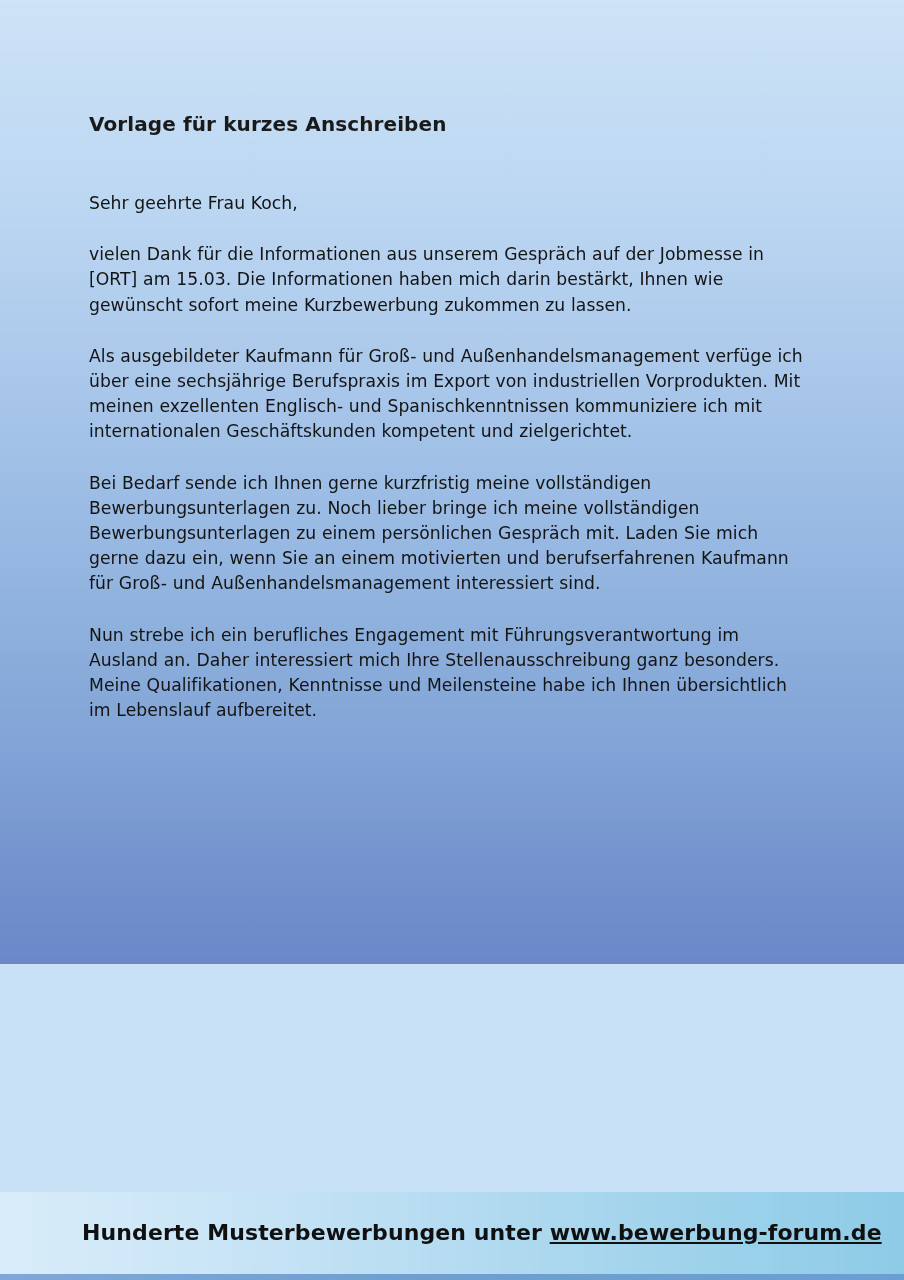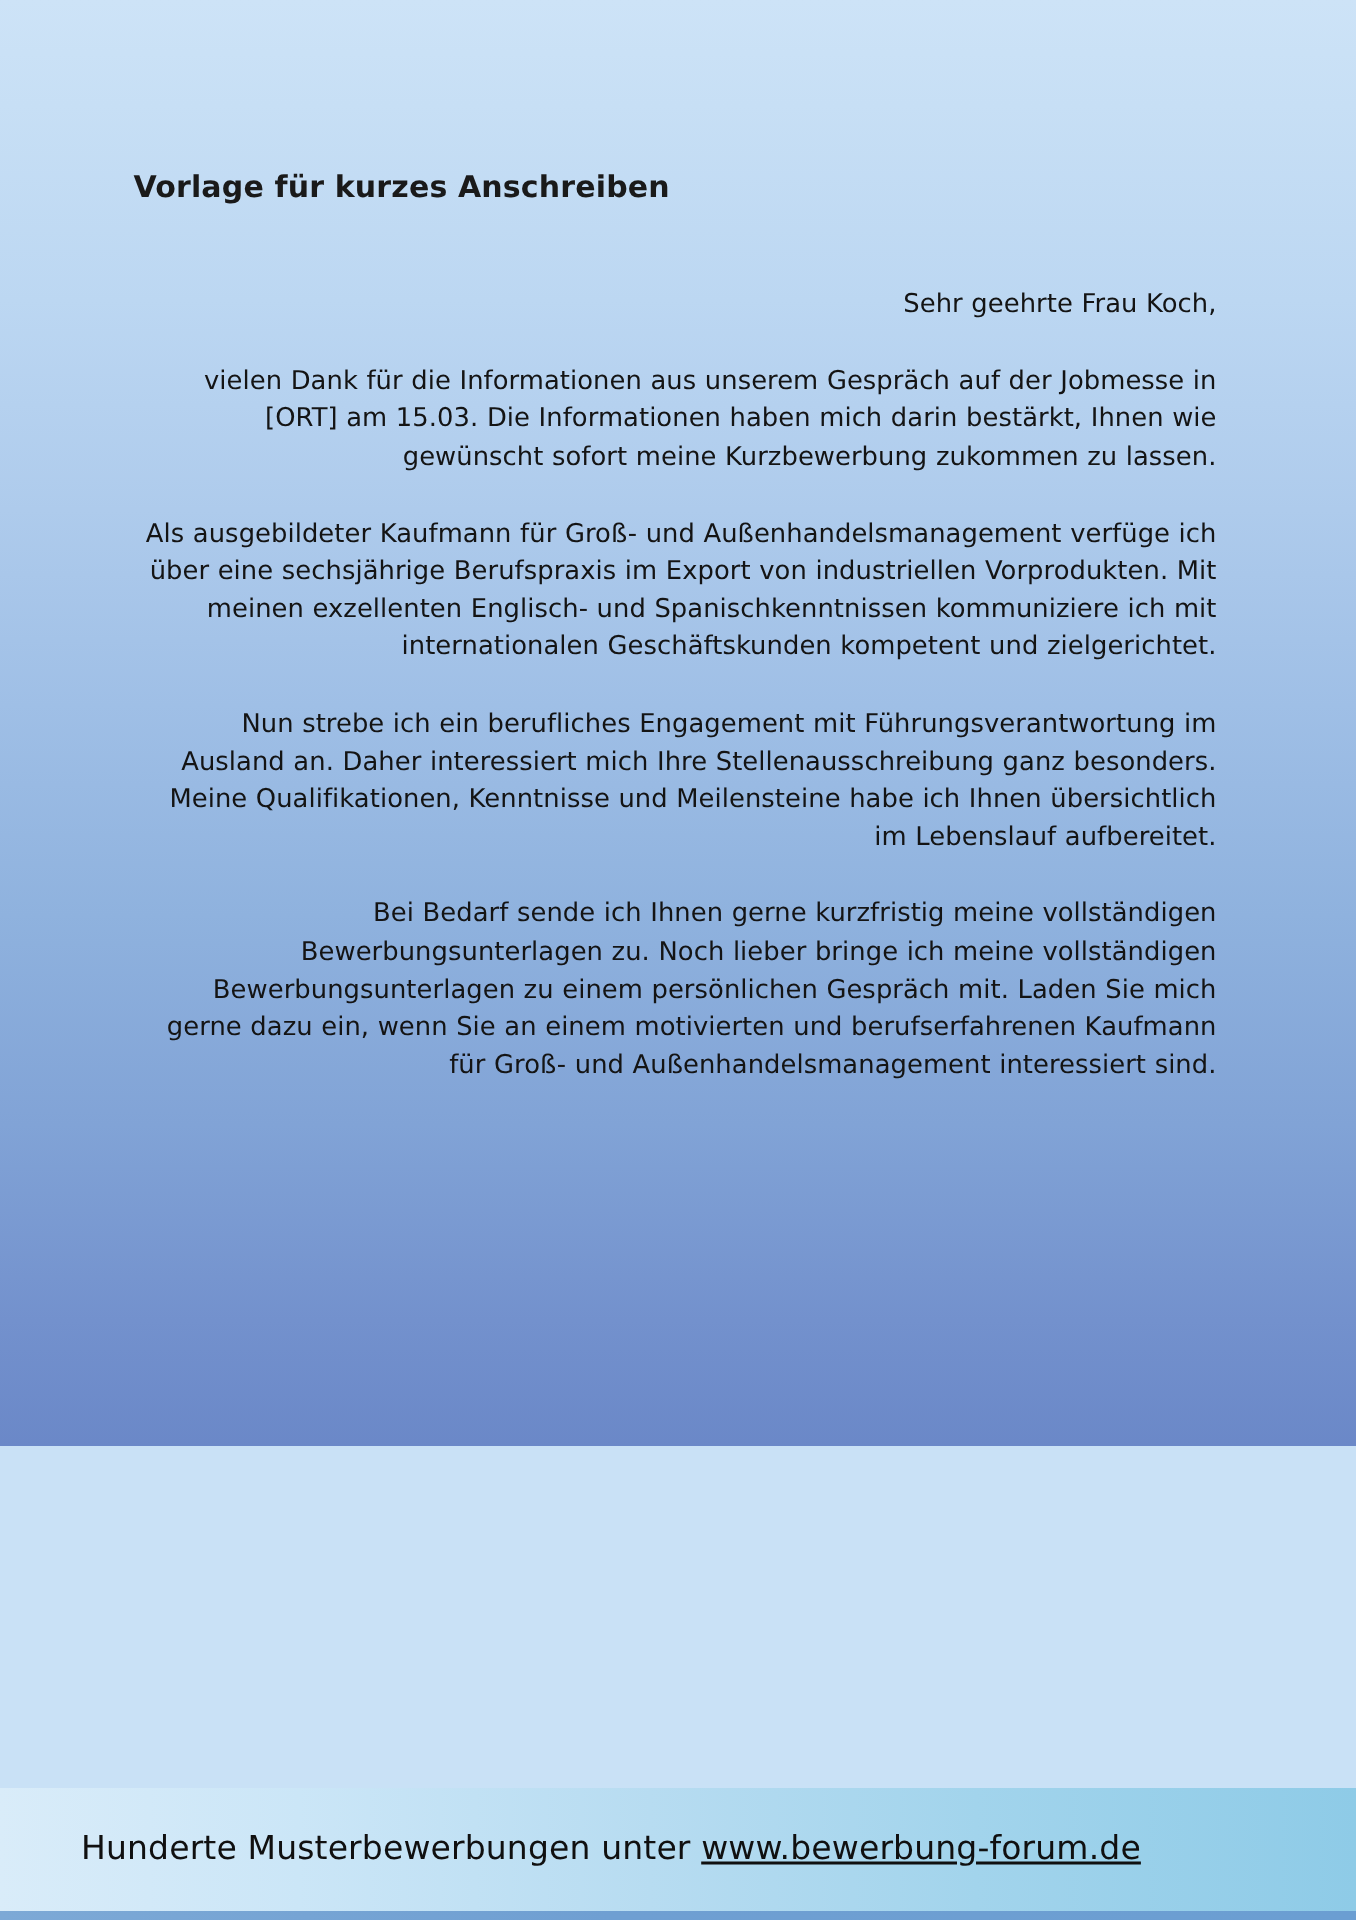--- a/index.html
+++ b/index.html
@@ -50,21 +50,20 @@
     padding-top: 111px;
     font-size: 20px;
     font-weight: bold;
     line-height: 26px;
     color: #1a1a1a;
     letter-spacing: 0.1px;
   }
 
   .letter {
     margin-top: 54px;
-    text-align: right;
   }
 
   .para {
     margin: 0 0 26px 0;
     font-size: 17.2px;
     line-height: 25.2px;
     color: #141414;
     letter-spacing: 0.05px;
     word-spacing: 0.2px;
   }
@@ -91,23 +90,23 @@
       #b7dcf1 48%,
       #a2d4ec 72%,
       #8ecbe7 100%
     );
     display: flex;
     align-items: center;
   }
 
   .footer-text {
     margin: 0;
-    padding-left: 54px;
+    padding-left: 82px;
     font-size: 22px;
-    font-weight: normal;
+    font-weight: bold;
     color: #101010;
     line-height: 28px;
     white-space: nowrap;
     letter-spacing: 0.1px;
   }
 
   .footer-url {
     text-decoration: underline;
     text-underline-offset: 2px;
     color: #101010;
@@ -132,23 +131,23 @@
     <h1 class="doc-title">Vorlage für kurzes Anschreiben</h1>
 
     <div class="letter">
 
       <p class="para salutation">Sehr geehrte Frau Koch,</p>
 
       <p class="para">vielen Dank für die Informationen aus unserem Gespräch auf der Jobmesse in [ORT] am 15.03. Die Informationen haben mich darin bestärkt, Ihnen wie gewünscht sofort meine Kurzbewerbung zukommen zu lassen.</p>
 
       <p class="para">Als ausgebildeter Kaufmann für Groß- und Außenhandelsmanagement verfüge ich über eine sechsjährige Berufspraxis im Export von industriellen Vorprodukten. Mit meinen exzellenten Englisch- und Spanischkenntnissen kommuniziere ich mit internationalen Geschäftskunden kompetent und zielgerichtet.</p>
 
+      <p class="para">Bei Bedarf sende ich Ihnen gerne kurzfristig meine vollständigen Bewerbungsunterlagen zu. Noch lieber bringe ich meine vollständigen Bewerbungsunterlagen zu einem persönlichen Gespräch mit. Laden Sie mich gerne dazu ein, wenn Sie an einem motivierten und berufserfahrenen Kaufmann für Groß- und Außenhandelsmanagement interessiert sind.</p>
+
       <p class="para">Nun strebe ich ein berufliches Engagement mit Führungsverantwortung im Ausland an. Daher interessiert mich Ihre Stellenausschreibung ganz besonders. Meine Qualifikationen, Kenntnisse und Meilensteine habe ich Ihnen übersichtlich im Lebenslauf aufbereitet.</p>
-
-      <p class="para">Bei Bedarf sende ich Ihnen gerne kurzfristig meine vollständigen Bewerbungsunterlagen zu. Noch lieber bringe ich meine vollständigen Bewerbungsunterlagen zu einem persönlichen Gespräch mit. Laden Sie mich gerne dazu ein, wenn Sie an einem motivierten und berufserfahrenen Kaufmann für Groß- und Außenhandelsmanagement interessiert sind.</p>
 
 
     </div>
   </div>
 
   <div class="footer-band">
     <p class="footer-text"><span>Hunderte Musterbewerbungen unter </span><a class="footer-url" href="#">www.bewerbung-forum.de</a></p>
   </div>
 
   <div class="footer-rule"></div>

